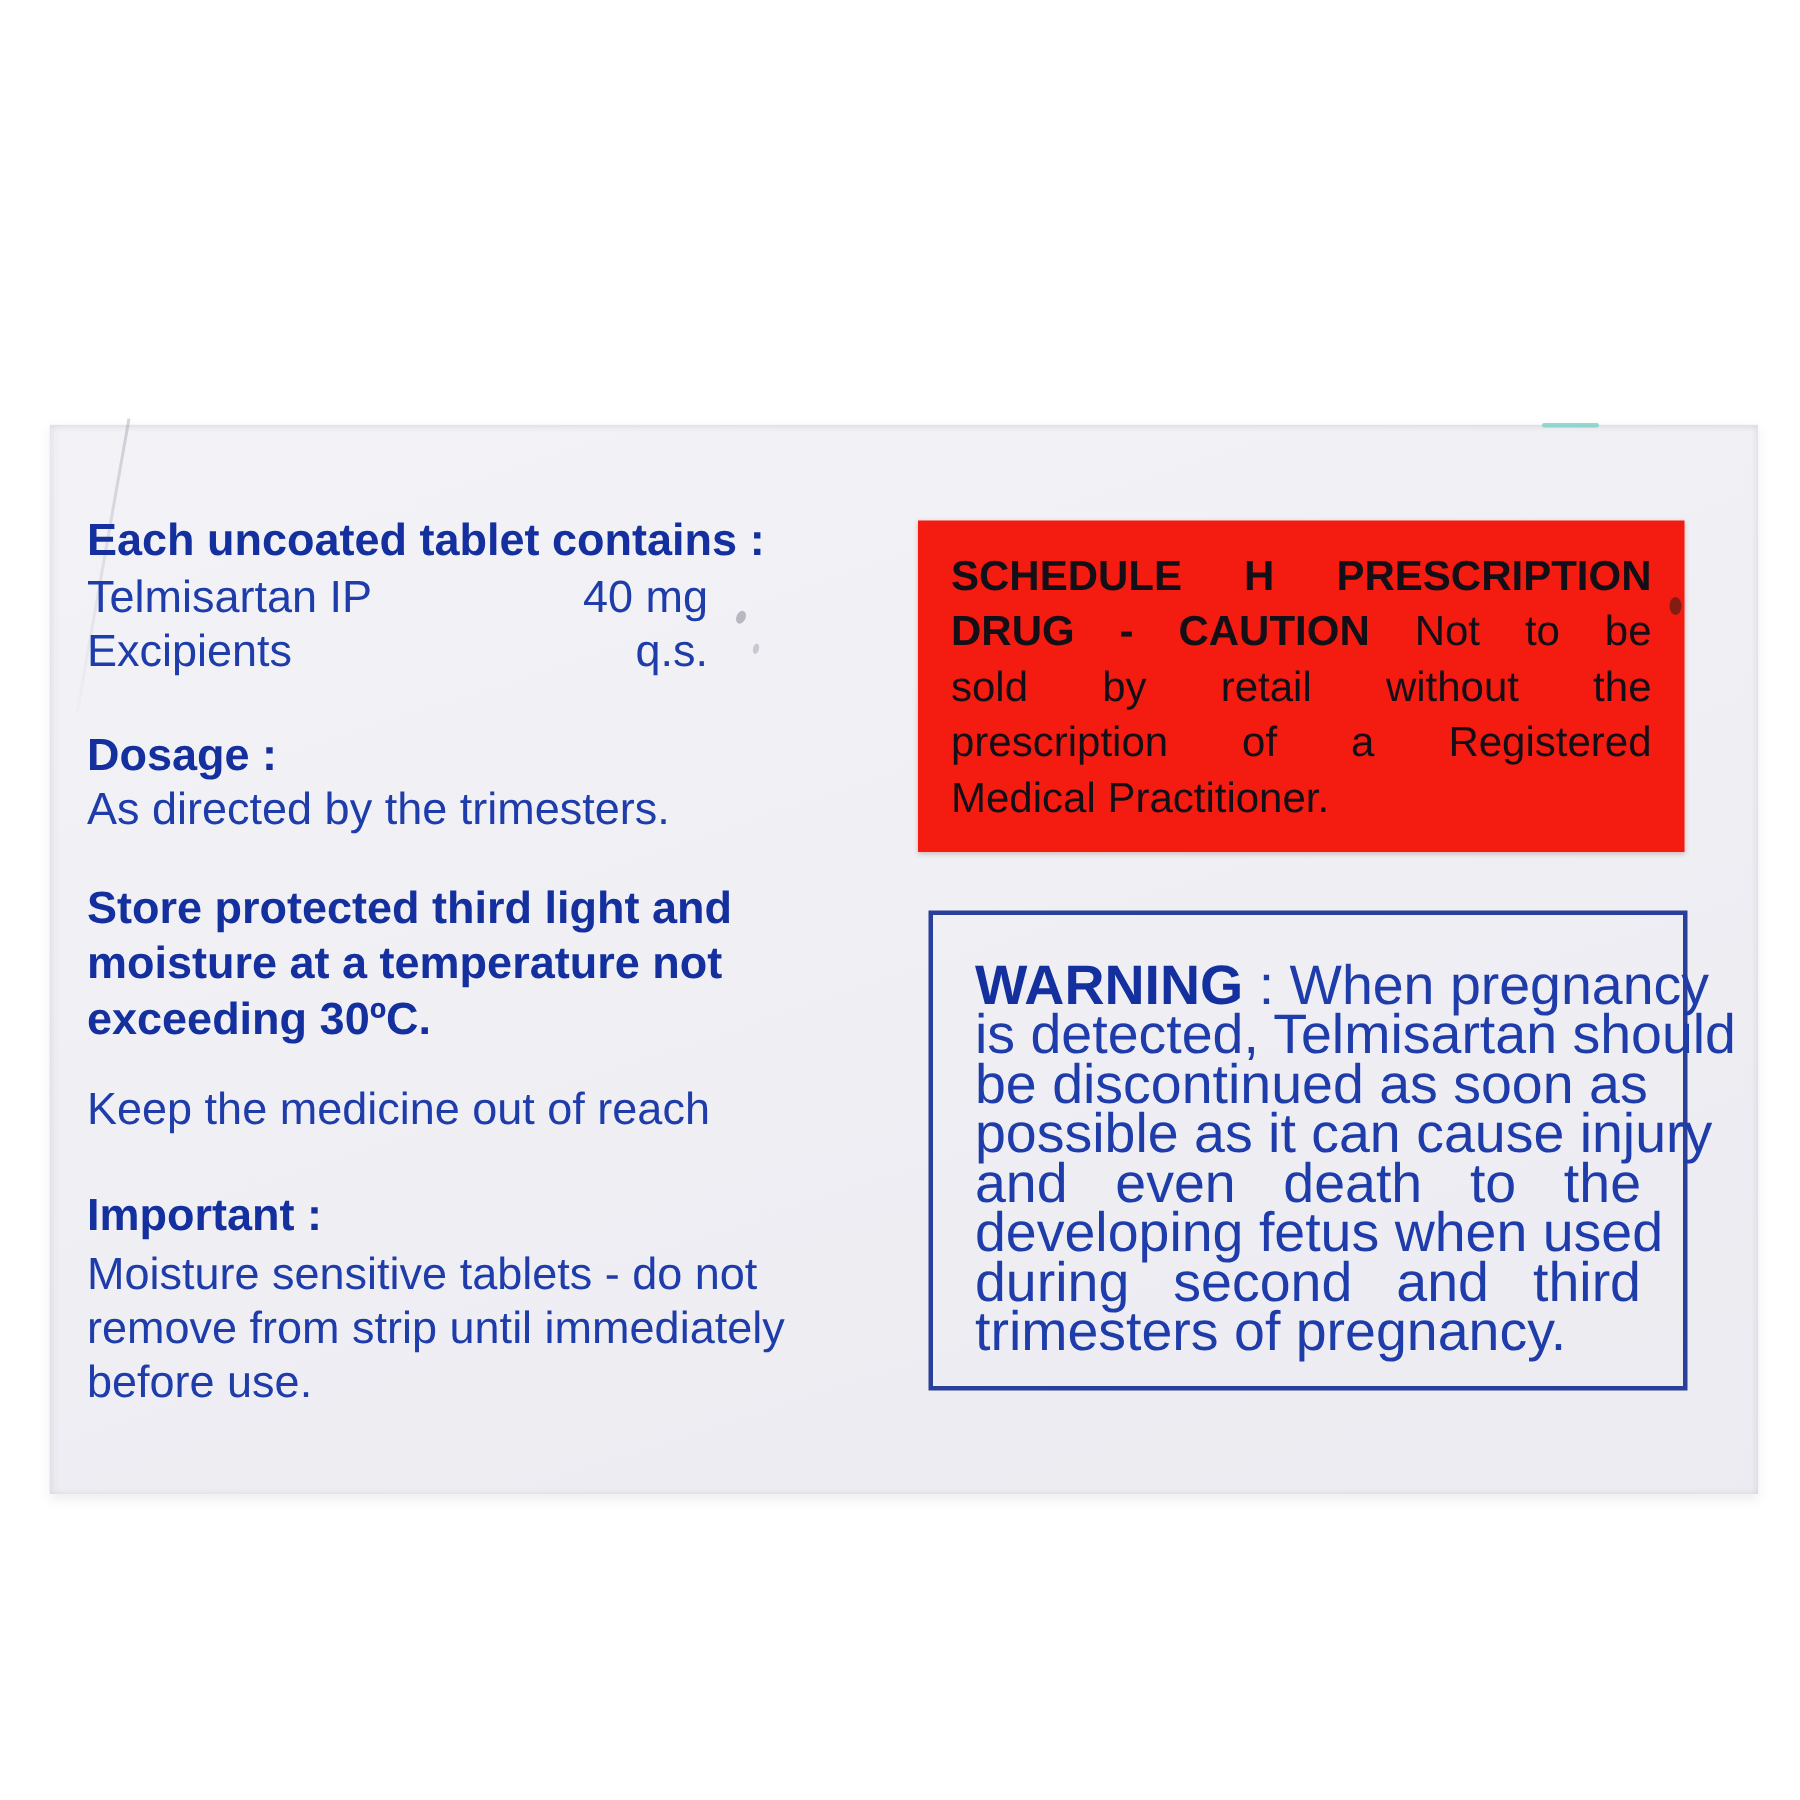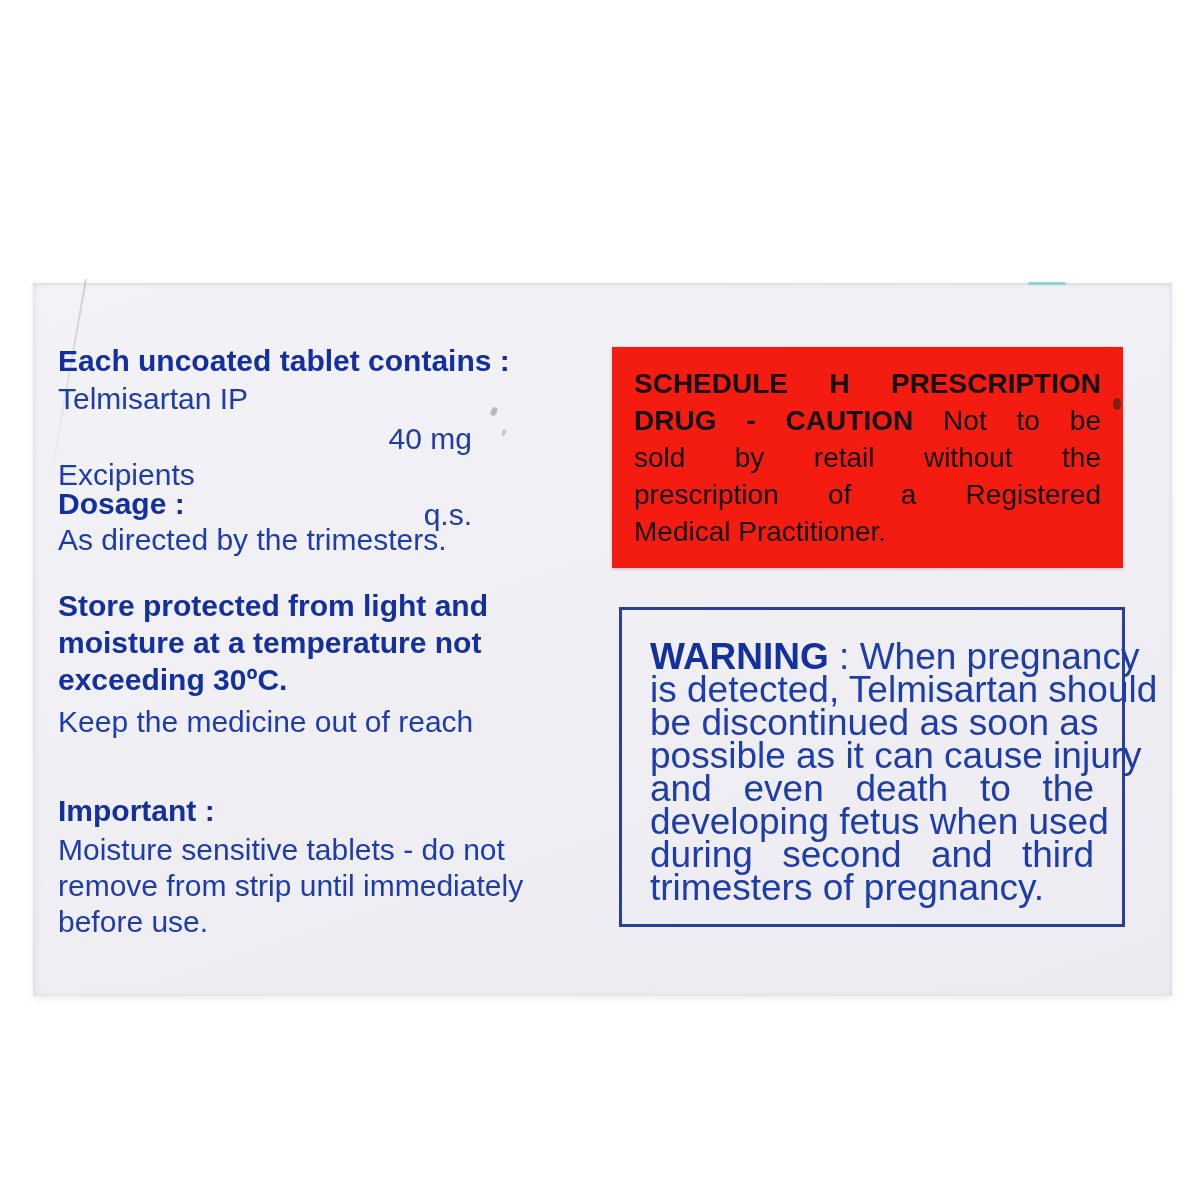--- a/index.html
+++ b/index.html
@@ -45,24 +45,24 @@
     background: linear-gradient(180deg, rgba(120,120,140,0.30), rgba(120,120,140,0.02));
     transform: rotate(10deg);
     transform-origin: top center;
   }
   .sec { position: absolute; left: 25px; }
   .line { white-space: nowrap; }
   .b { font-weight: bold; color: var(--heading-blue, #14309e); }
   #sec-ingredients { top: 60px; }
   #sec-ingredients .ing-rows { margin-top: 2px; }
   .ing-row { display: flex; width: 414px; white-space: nowrap; }
-  .ing-row .val { margin-left: auto; text-align: right; margin-top: 40px; }
+  .ing-row .val { margin-left: auto; text-align: right; }
   #sec-dosage { top: 203px; }
   #sec-storage-bold { top: 304px; line-height: 37px; }
-  #sec-storage-reg { top: 421px; }
+  #sec-storage-reg { top: 439px; }
   #sec-important { top: 510px; }
   #sec-important .imp-lines { margin-top: 3px; }
 
   .schedule-box {
     position: absolute;
     left: 579px; top: 64px;
     width: 511px; height: 221px;
     background: var(--schedule-red, #f41c10);
     color: var(--schedule-text, #140f17);
     padding: 18px 22px;
@@ -115,21 +115,21 @@
         </div>
       </div>
     </section>
 
     <section class="sec" id="sec-dosage">
       <div class="line b">Dosage :</div>
       <div class="line">As directed by the trimesters.</div>
     </section>
 
     <section class="sec" id="sec-storage-bold">
-      <div class="line b">Store protected from light and</div>
+      <div class="line b">Store protected third light and</div>
       <div class="line b">moisture at a temperature not</div>
       <div class="line b">exceeding 30ºC.</div>
     </section>
 
     <section class="sec" id="sec-storage-reg">
       <div class="line">Keep the medicine out of reach</div>
     </section>
 
     <section class="sec" id="sec-important">
       <div class="line b">Important :</div>

